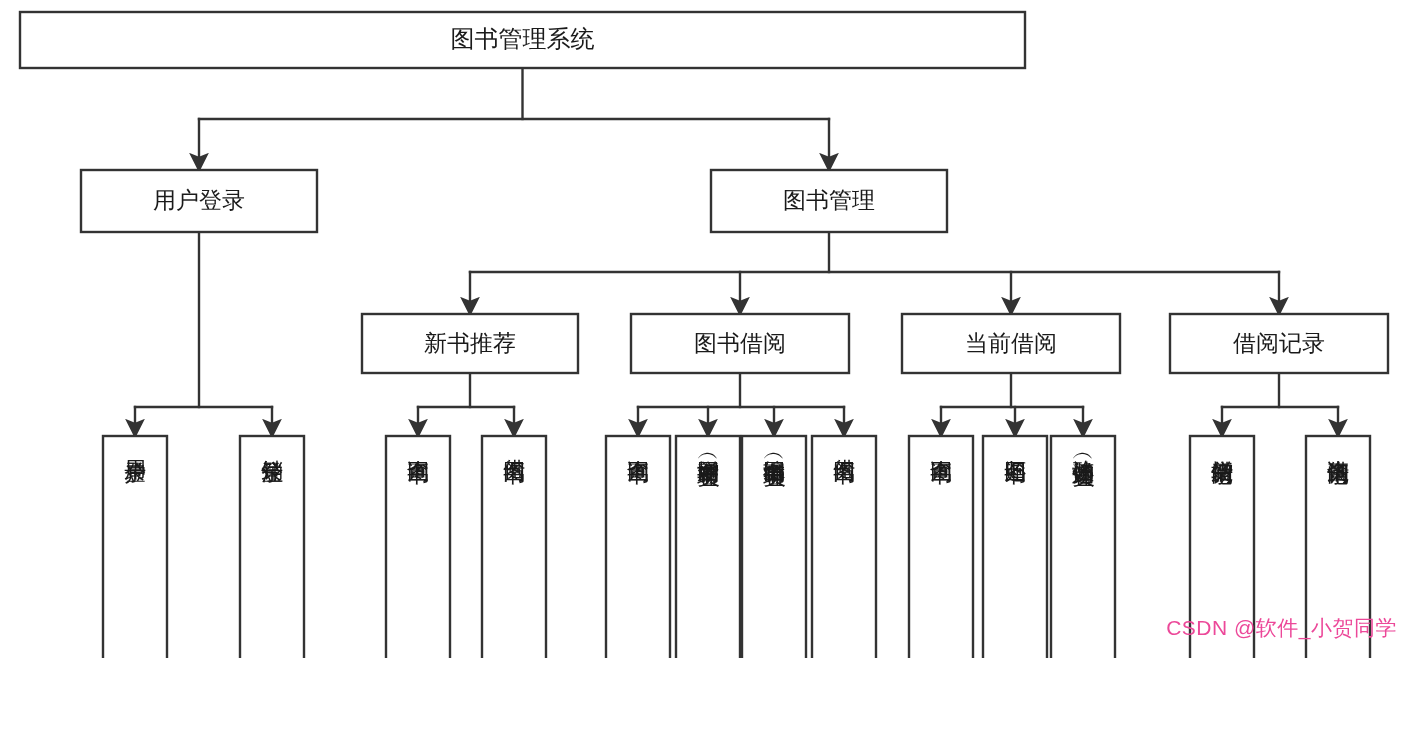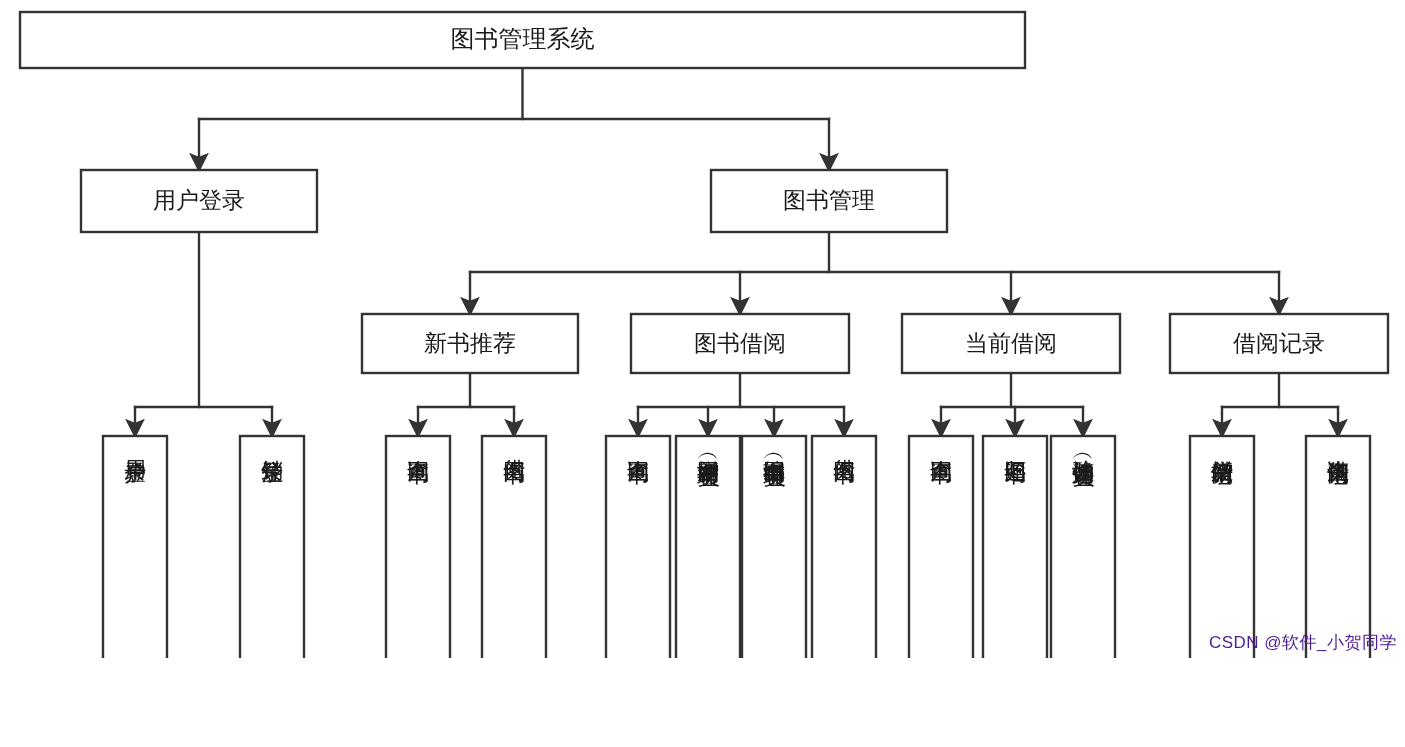--- a/index.html
+++ b/index.html
@@ -61,24 +61,24 @@
     line-height: 1.12;
     color: #1a1a1a;
     letter-spacing: 1px;
     text-align: center;
     pointer-events: none;
     user-select: none;
   }
   .watermark {
     position: absolute;
     right: 8px;
-    bottom: 4px;
+    bottom: 16px;
     font-family: "Liberation Sans", "DejaVu Sans", sans-serif;
-    font-size: 17px;
-    color: #4c1d95;
+    font-size: 21px;
+    color: #ec4899;
     letter-spacing: 0.5px;
     white-space: nowrap;
     user-select: none;
   }
 </style>
 </head>
 <body>
 
 <div id="diagram-root">
 

